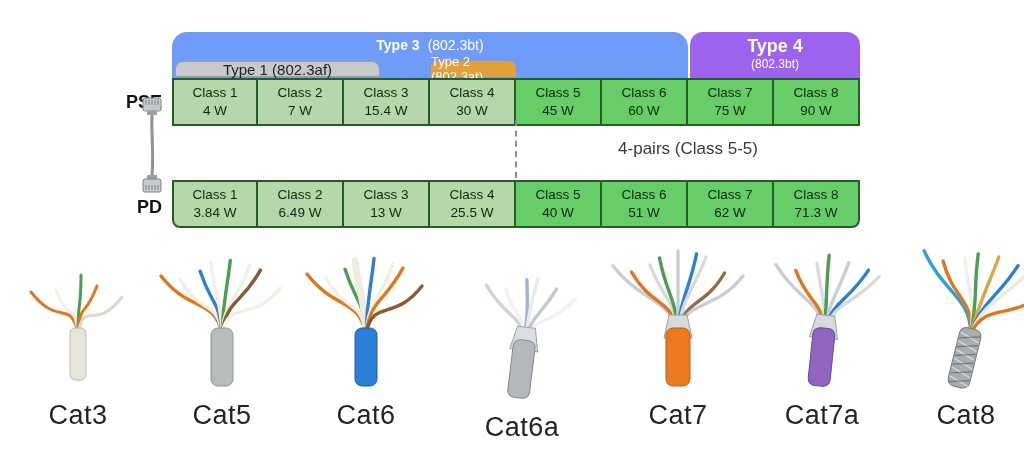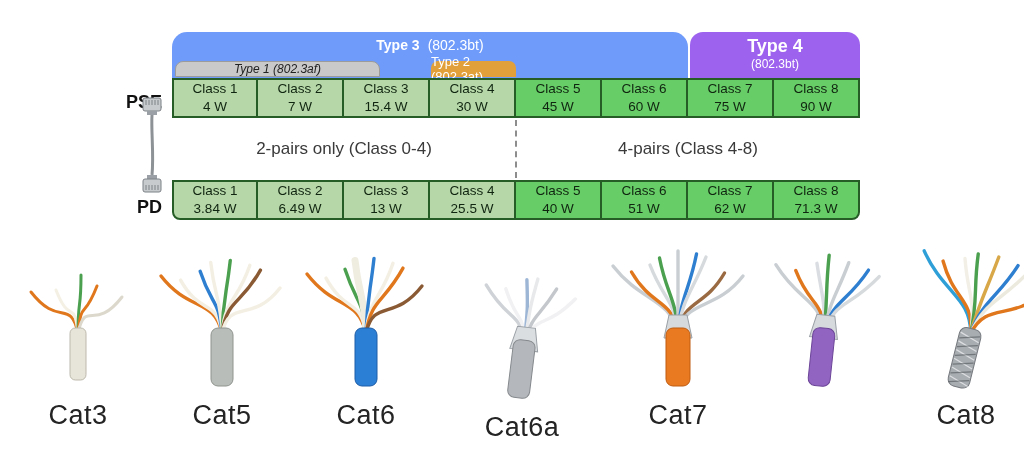--- a/index.html
+++ b/index.html
@@ -23,34 +23,34 @@
     border-radius:13px 13px 0 0; color:#fff;
     display:flex; flex-direction:column; align-items:center; padding-top:5px; box-sizing:border-box;
   }
   .type4 .t-name { font-weight:bold; font-size:18px; line-height:1.1; }
   .type4 .t-std  { font-size:12px; line-height:1.2; }
 
   .type1bar {
     position:absolute; left:3px; top:29px; width:205px; height:16px;
     border:1px solid #9b9b9b; box-sizing:border-box; border-radius:8px 8px 0 0;
     display:flex; align-items:center; justify-content:center;
-    font-size:12px; color:#222;font-style:italic;
+    font-size:15px; color:#222;
   }
   .type2bar {
     position:absolute; left:259px; top:29px; width:85px; height:16px;
     box-sizing:border-box; border-radius:7px 7px 0 0;
     display:flex; align-items:center; justify-content:center;
     font-size:13px; color:#fff;
   }
 
   .row { position:absolute; left:0; display:flex; }
   .pse-row { top:46px; }
   .pd-row  { top:148px; }
   .cell {
-    width:86px; height:40px; box-sizing:border-box;
+    width:86px; height:48px; box-sizing:border-box;
     border:2px solid #265d26; border-left-width:0;
     display:flex; flex-direction:column; align-items:center; justify-content:center;
     font-size:13.5px; line-height:1.3; color:#102510;
   }
   .row .cell:first-child { border-left-width:2px; }
   .pd-row .cell:first-child { border-bottom-left-radius:8px; }
   .pd-row .cell:last-child  { border-bottom-right-radius:8px; }
 
   .pairs-left, .pairs-right {
     position:absolute; top:86px; height:62px; width:344px;
@@ -157,22 +157,21 @@
       <div class="cell bright" style="background: rgb(103, 205, 103); border-color: rgb(38, 93, 38);">
         <span>Class 7</span>
         <span>75 W</span>
       </div>
       <div class="cell bright" style="background: rgb(103, 205, 103); border-color: rgb(38, 93, 38);">
         <span>Class 8</span>
         <span>90 W</span>
       </div>
     </div>
 
-    <div class="pairs-left">2-pairs only (Class 0-4)</div>
-    <div class="pairs-right">4-pairs (Class 4-8)</div>
+    <div class="pairs-right">4-pairs (Class 5-5)</div>
     <div class="divider"></div>
 
     <div class="row pd-row">
       <div class="cell light" style="background: rgb(182, 215, 168); border-color: rgb(38, 93, 38);">
         <span>Class 1</span>
         <span>3.84 W</span>
       </div>
       <div class="cell light" style="background: rgb(182, 215, 168); border-color: rgb(38, 93, 38);">
         <span>Class 2</span>
         <span>6.49 W</span>
@@ -290,20 +289,21 @@
             <path d="M 72 101 C 66.66666666666667 66, 56 77.66666666666667, 37.33333333333333 41.66666666666667" fill="none" stroke="#e0771d" stroke-width="3.4" stroke-linecap="round"></path>
             <path d="M 72 101 C 69.33333333333333 66, 67 68.33333333333334, 57.666666666666664 32.333333333333336" fill="none" stroke="#dadde1" stroke-width="3.4" stroke-linecap="round"></path>
             <path d="M 72 101 C 72 66, 69 59, 69 23" fill="none" stroke="#4ba04f" stroke-width="3.4" stroke-linecap="round"></path>
             <path d="M 72 101 C 74.66666666666667 66, 80 64.33333333333333, 89.33333333333333 28.333333333333332" fill="none" stroke="#c9ced3" stroke-width="3.4" stroke-linecap="round"></path>
             <path d="M 72 101 C 77.33333333333333 66, 91 69.66666666666667, 109.66666666666667 33.66666666666667" fill="none" stroke="#2f7fd0" stroke-width="3.4" stroke-linecap="round"></path>
             <path d="M 72 101 C 80 66, 93 75, 121 39" fill="none" stroke="#d6dadd" stroke-width="3.4" stroke-linecap="round"></path>
             <path d="M 58 106 L 63 83 L 81 83 L 86 106 Z" fill="#d6dadd" stroke="#9aa0a6" stroke-width="1"></path>
             <rect x="61" y="96" width="22" height="58" rx="7" fill="#9064c0" stroke="#6c4598" stroke-width="1"></rect>
           </g>
         </svg>
+      <figcaption class="cable-label">Cat7a</figcaption>
     </figure>
     <figure class="cable" style="margin:0">
       <svg class="cable-art" width="144" height="168" viewBox="0 0 144 168">
           <g transform="rotate(14 72 120)">
             <path d="M 72 101 C 64 66, 35 68, 7 32" fill="none" stroke="#2f9fd8" stroke-width="3.4" stroke-linecap="round"></path>
             <path d="M 72 101 C 66.28571428571429 66, 47.714285714285715 73.28571428571428, 27.714285714285715 37.285714285714285" fill="none" stroke="#e0771d" stroke-width="3.4" stroke-linecap="round"></path>
             <path d="M 72 101 C 68.57142857142857 66, 60.42857142857143 65.57142857142857, 48.42857142857143 29.571428571428573" fill="none" stroke="#f1efe6" stroke-width="3.4" stroke-linecap="round"></path>
             <path d="M 72 101 C 70.85714285714286 66, 64.14285714285714 57.85714285714286, 60.14285714285714 21.857142857142858" fill="none" stroke="#4ba04f" stroke-width="3.4" stroke-linecap="round"></path>
             <path d="M 72 101 C 73.14285714285714 66, 76.85714285714286 55.857142857142854, 80.85714285714286 19.857142857142854" fill="none" stroke="#d8a848" stroke-width="3.4" stroke-linecap="round"></path>
             <path d="M 72 101 C 75.42857142857143 66, 89.57142857142857 59.57142857142857, 101.57142857142857 23.571428571428573" fill="none" stroke="#2f7fd0" stroke-width="3.4" stroke-linecap="round"></path>

